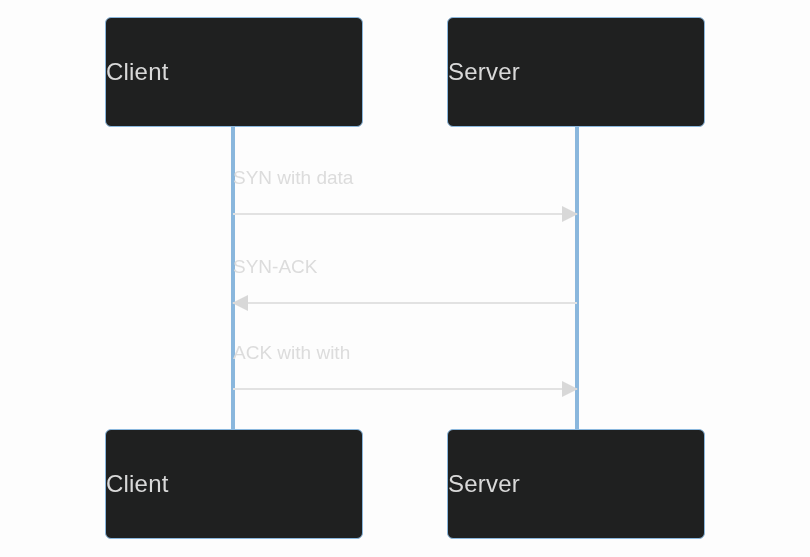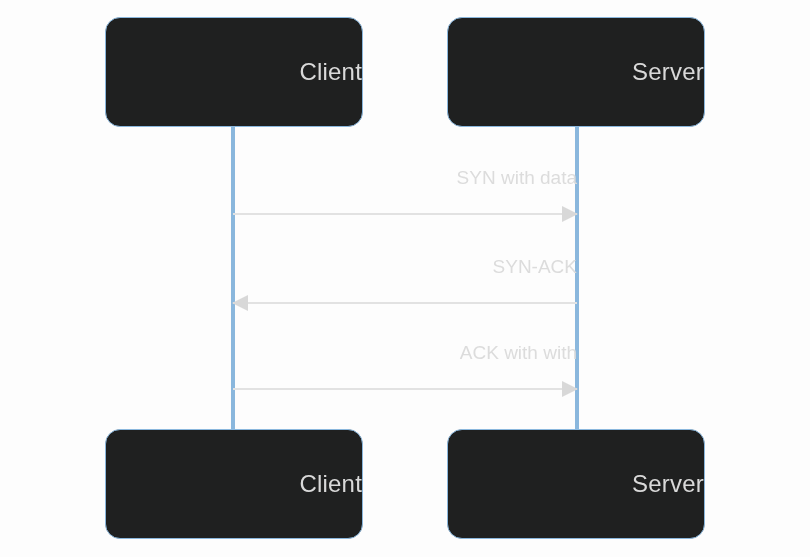--- a/index.html
+++ b/index.html
@@ -22,25 +22,25 @@
     background: #fdfdfd;
   }
 
   
   .participant-box {
     position: absolute;
     width: 258px;
     height: 110px;
     background: #1f2020;
     border: 1.5px solid #8ab7dd;
-    border-radius: 15px;
+    border-radius: 6px;
     box-sizing: border-box;
     display: flex;
     align-items: center;
-    justify-content: flex-end;
+    justify-content: flex-start;
     z-index: 3;
   }
   .participant-label {
     color: #d9d9d9;
     font-size: 24px;
     font-weight: 400;
     letter-spacing: 0.2px;
     line-height: 1;
     white-space: nowrap;
   }
@@ -76,21 +76,21 @@
     top: 0;
     width: 344px;
     height: 2px;
     background: #e2e2e2;
   }
   .message-label {
     position: absolute;
     left: 0;
     width: 344px;
     top: -46px;
-    text-align: right;
+    text-align: left;
     color: #dcdcdc;
     font-size: 19px;
     font-weight: 400;
     line-height: 1.2;
     white-space: nowrap;
   }
   .arrowhead {
     position: absolute;
     top: -7px;
     width: 0;

